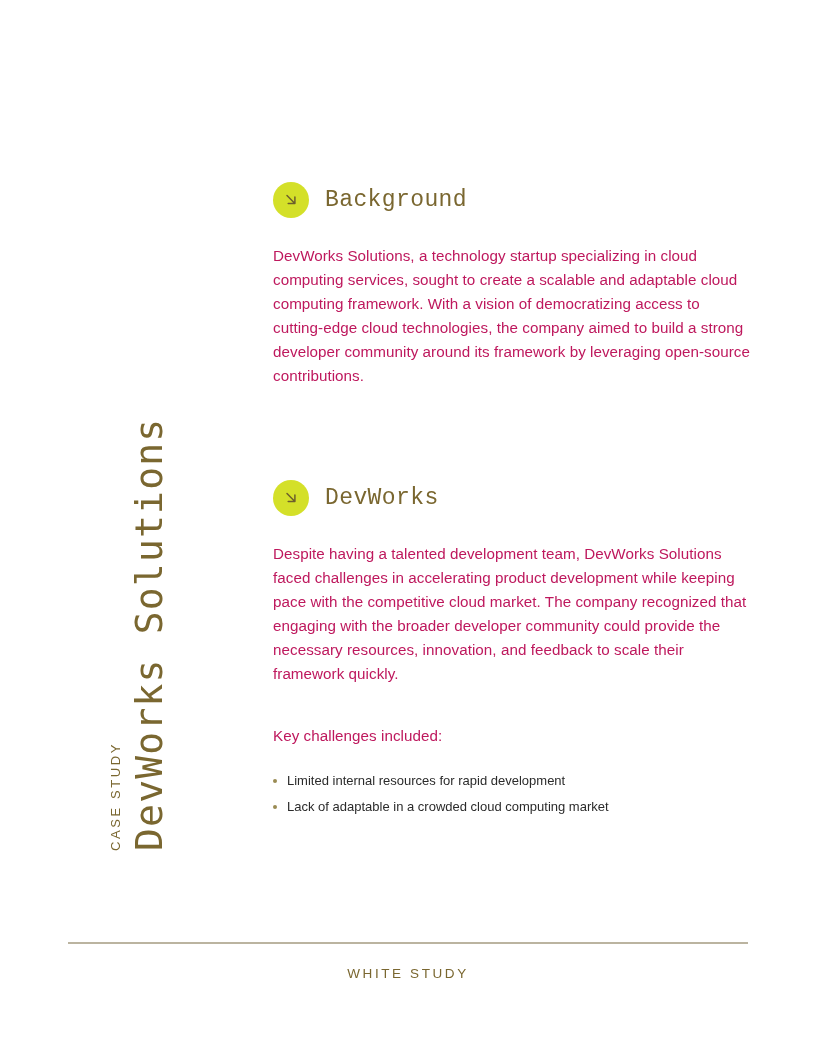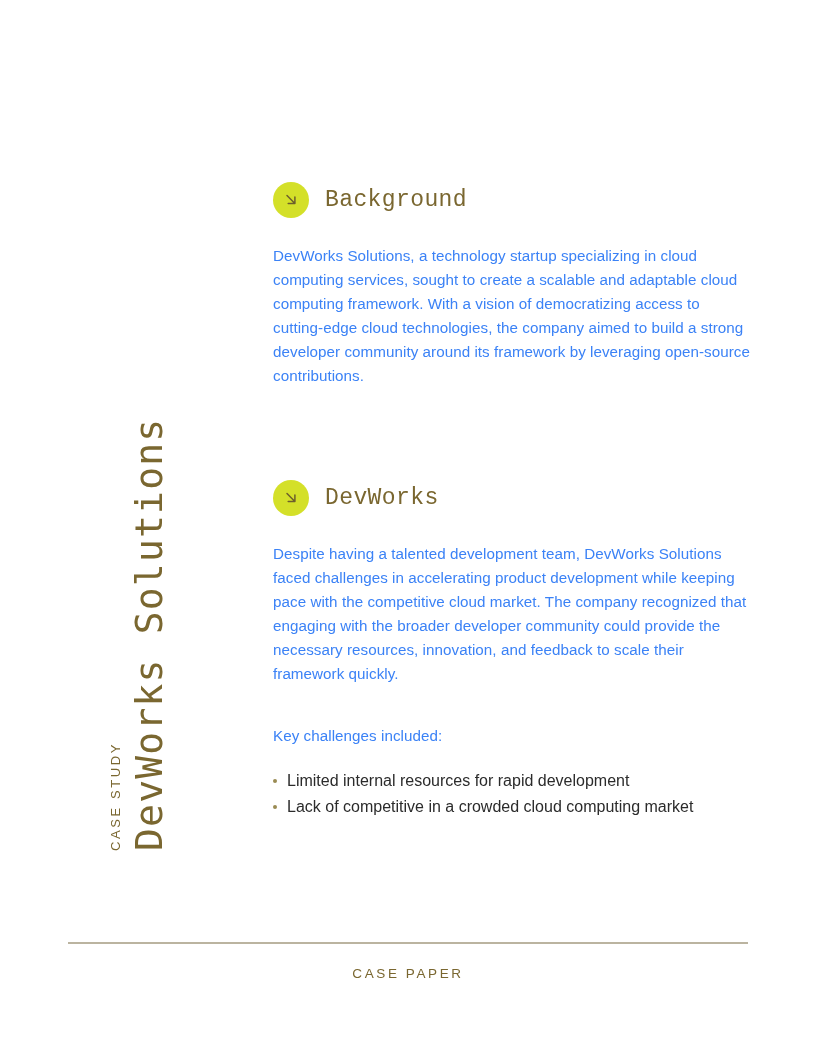--- a/index.html
+++ b/index.html
@@ -106,40 +106,40 @@
     font-weight: 400;
     letter-spacing: 0.4px;
     color: #7a6730;
     line-height: 1;
   }
 
   .body-text {
     font-family: "Liberation Sans", sans-serif;
     font-size: 15.2px;
     line-height: 24px;
-    color: #3b82f6;
+    color: #be185d;
     letter-spacing: 0.05px;
   }
 
   .gap-lg { height: 92px; }
   .gap-md { height: 38px; }
   .gap-sm { height: 20px; }
 
   
   .bullets {
     list-style: none;
     margin: 0;
     padding: 0;
   }
 
   .bullets li {
     position: relative;
     padding-left: 14px;
     font-family: "Liberation Sans", sans-serif;
-    font-size: 16px;
+    font-size: 13px;
     line-height: 26px;
     color: #2b2b2b;
     margin-bottom: 0px;
   }
 
   .bullets li .dot {
     position: absolute;
     left: 0;
     top: 11px;
     width: 4px;
@@ -223,24 +223,24 @@
 
       <div class="gap-sm"></div>
 
       <ul class="bullets">
         <li>
           <span class="dot"></span>
           <span>Limited internal resources for rapid development</span>
         </li>
         <li>
           <span class="dot"></span>
-          <span>Lack of competitive in a crowded cloud computing market</span>
+          <span>Lack of adaptable in a crowded cloud computing market</span>
         </li>
       </ul>
     </div>
   </div>
 
   <div class="footer">
     <div class="footer-rule"></div>
-    <div class="footer-label">CASE PAPER</div>
+    <div class="footer-label">WHITE STUDY</div>
   </div>
 
 </div>
 
 </body></html>

